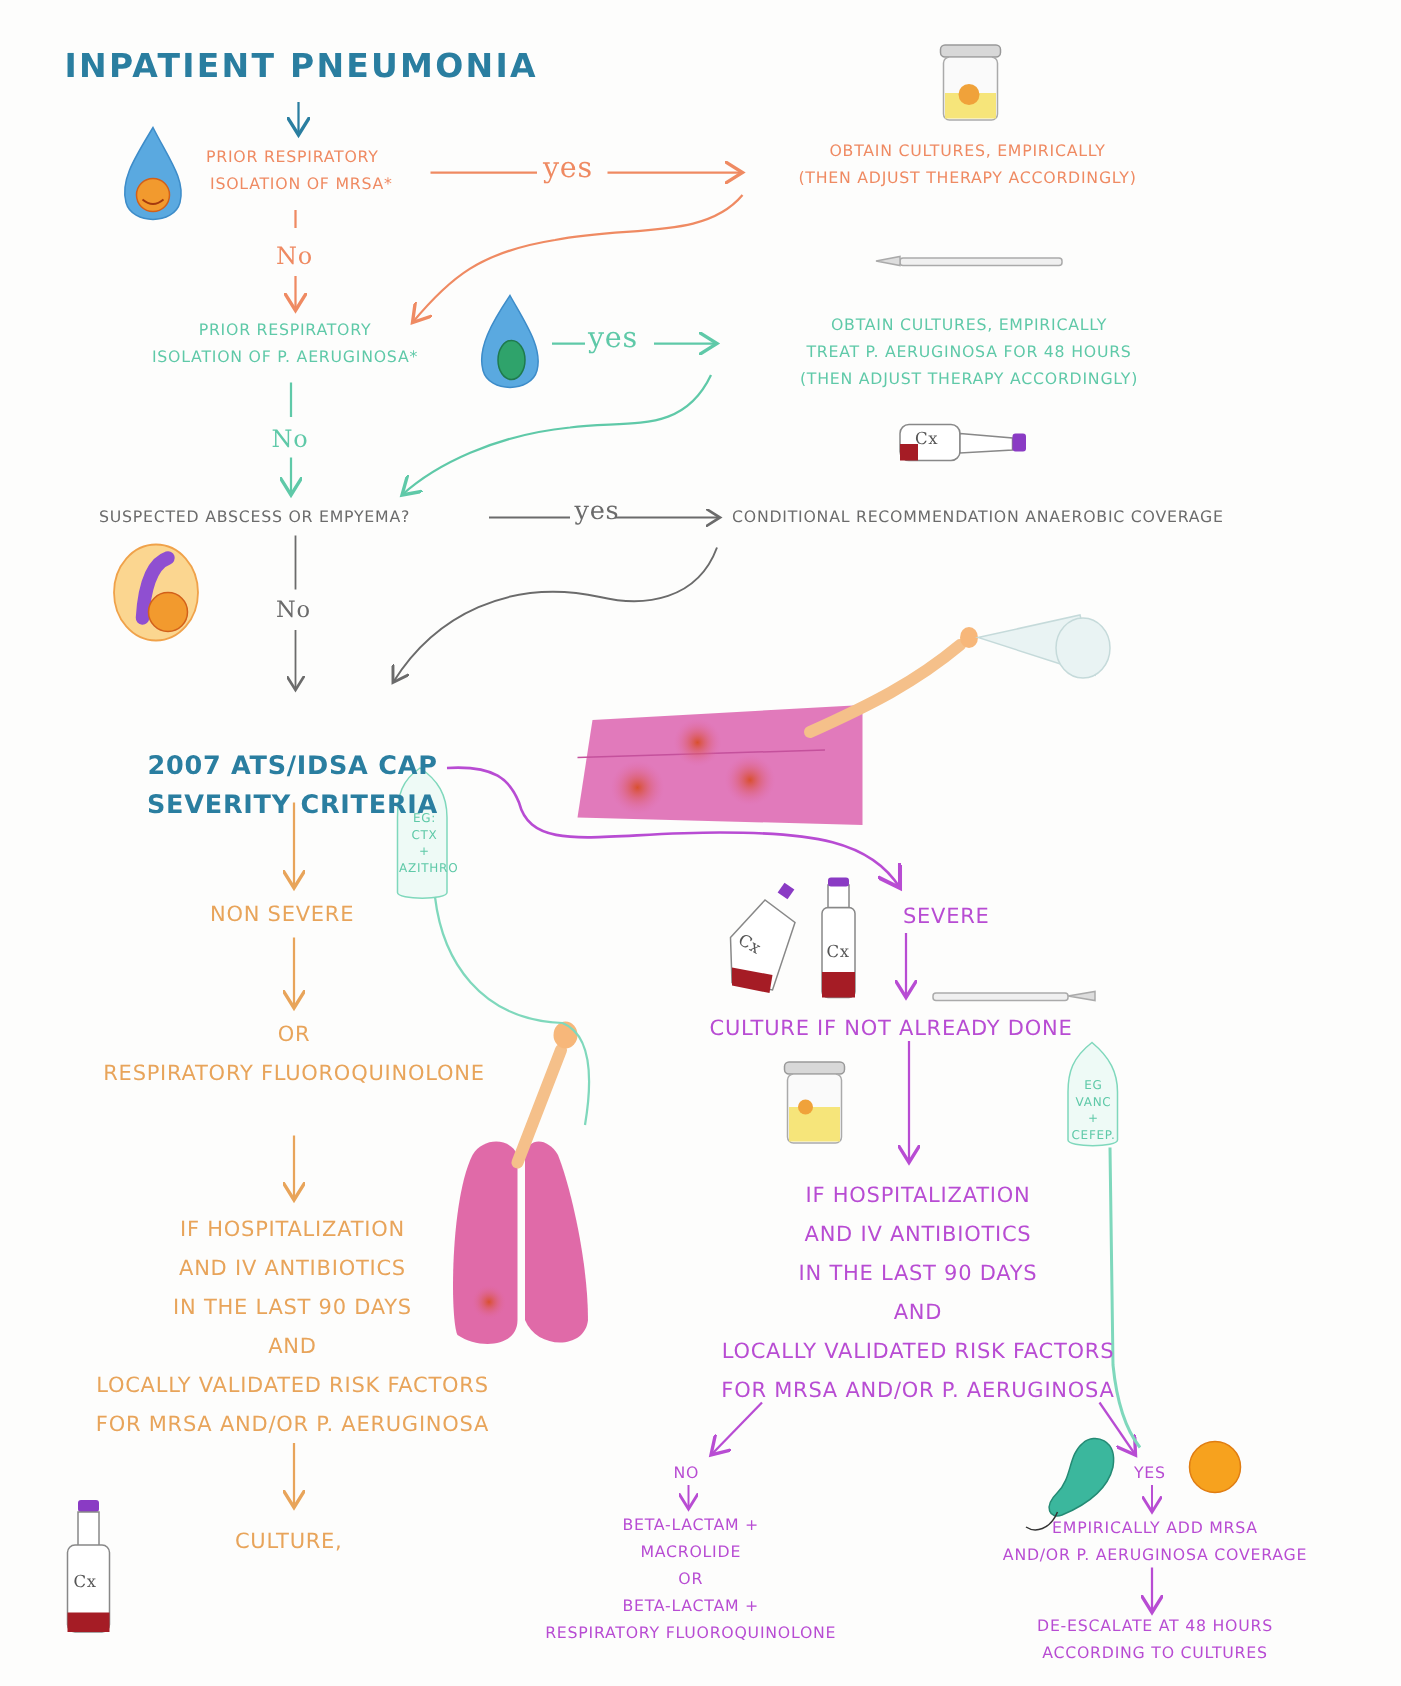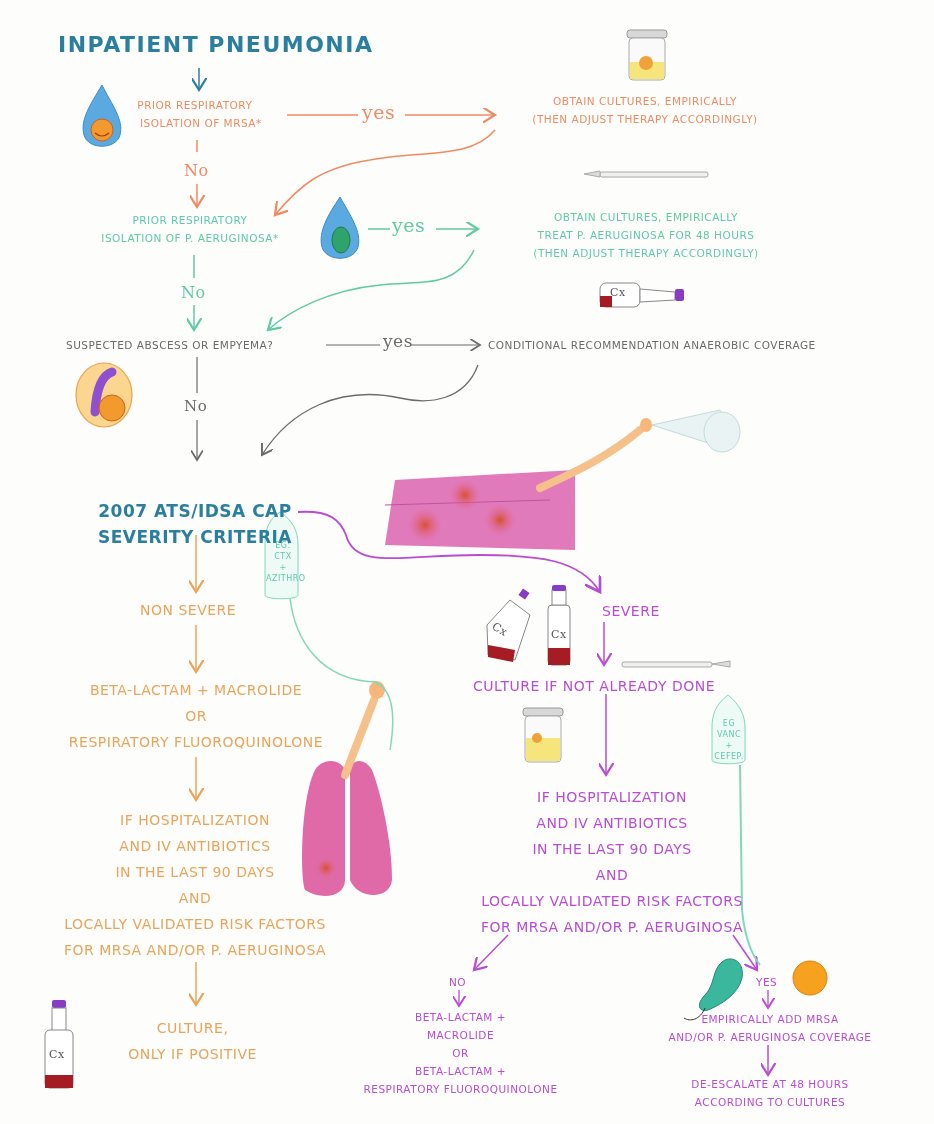--- a/index.html
+++ b/index.html
@@ -185,21 +185,21 @@
 
   <g>
     <path d="M722,962 C730,955 745,960 742,978 C738,995 720,1005 708,1010 C700,1013 695,1005 705,995 C715,985 712,970 722,962Z" fill="#3bb79d" stroke="#248a74"></path>
     <path d="M705,1008 C700,1020 690,1022 684,1018" fill="none" stroke="#333" stroke-width="1"></path>
   </g>
   <g>
       <circle cx="810" cy="978" r="17" fill="#f7a21e" stroke="#e07d12"></circle>
     </g>
 </svg>
 
-<div class="t title" style="left:58px;top:32px;text-align:center;">Inpatient Pneumonia</div>
+<div class="t title" style="left:43px;top:32px;text-align:center;">Inpatient Pneumonia</div>
 
 <div class="t orange small" style="left:128px;top:96px;">
   <div>Prior respiratory</div>
     <div style="padding-left:12px">isolation of MRSA*</div>
 </div>
 <div class="t orange lbl" style="left:362px;top:101px;font-size:19px;">yes</div>
 <div class="t orange lbl" style="left:184px;top:161px;font-size:16px;">No</div>
 <div class="t orange small" style="left:520px;top:92px;width:250px;">
   <div>Obtain cultures, empirically</div>
     <div>(then adjust therapy accordingly)</div>
@@ -222,35 +222,33 @@
 <div class="t grey lbl" style="left:184px;top:397px;font-size:15px;">No</div>
 <div class="t grey small" style="left:488px;top:336px;">Conditional recommendation anaerobic coverage</div>
 
 <div class="t blue big" style="left:90px;top:470px;width:210px;margin-top:28px;">
   <div>2007 ATS/IDSA CAP</div>
     <div>severity criteria</div>
 </div>
 
 <div class="t amber med" style="left:140px;top:597px;">Non severe</div>
 <div class="t amber med" style="left:50px;top:677px;width:292px;">
-  <div>Beta-lactam + macrolide</div>
     <div>or</div>
     <div>respiratory fluoroquinolone</div>
 </div>
 <div class="t amber med" style="left:40px;top:807px;width:310px;">
   <div>If hospitalization</div>
     <div>and IV antibiotics</div>
     <div>in the last 90 days</div>
     <div>and</div>
     <div>locally validated risk factors</div>
     <div>for MRSA and/or P. aeruginosa</div>
 </div>
 <div class="t amber med" style="left:80px;top:1015px;width:225px;">
   <div>Culture,</div>
-    <div>only if positive</div>
 </div>
 <div class="t" style="left:266px;top:540px;width:34px;font-size:8px;line-height:11px;color:#5fc9a8;">
   <div>eg:</div>
     <div>CTX</div>
     <div>+</div>
     <div>AZITHRO</div>
 </div>
 
 <div class="t purple med" style="left:559px;top:598px;margin-left:43px;">Severe</div>
 <div class="t purple med" style="left:473px;top:673px;">Culture if not already done</div>

